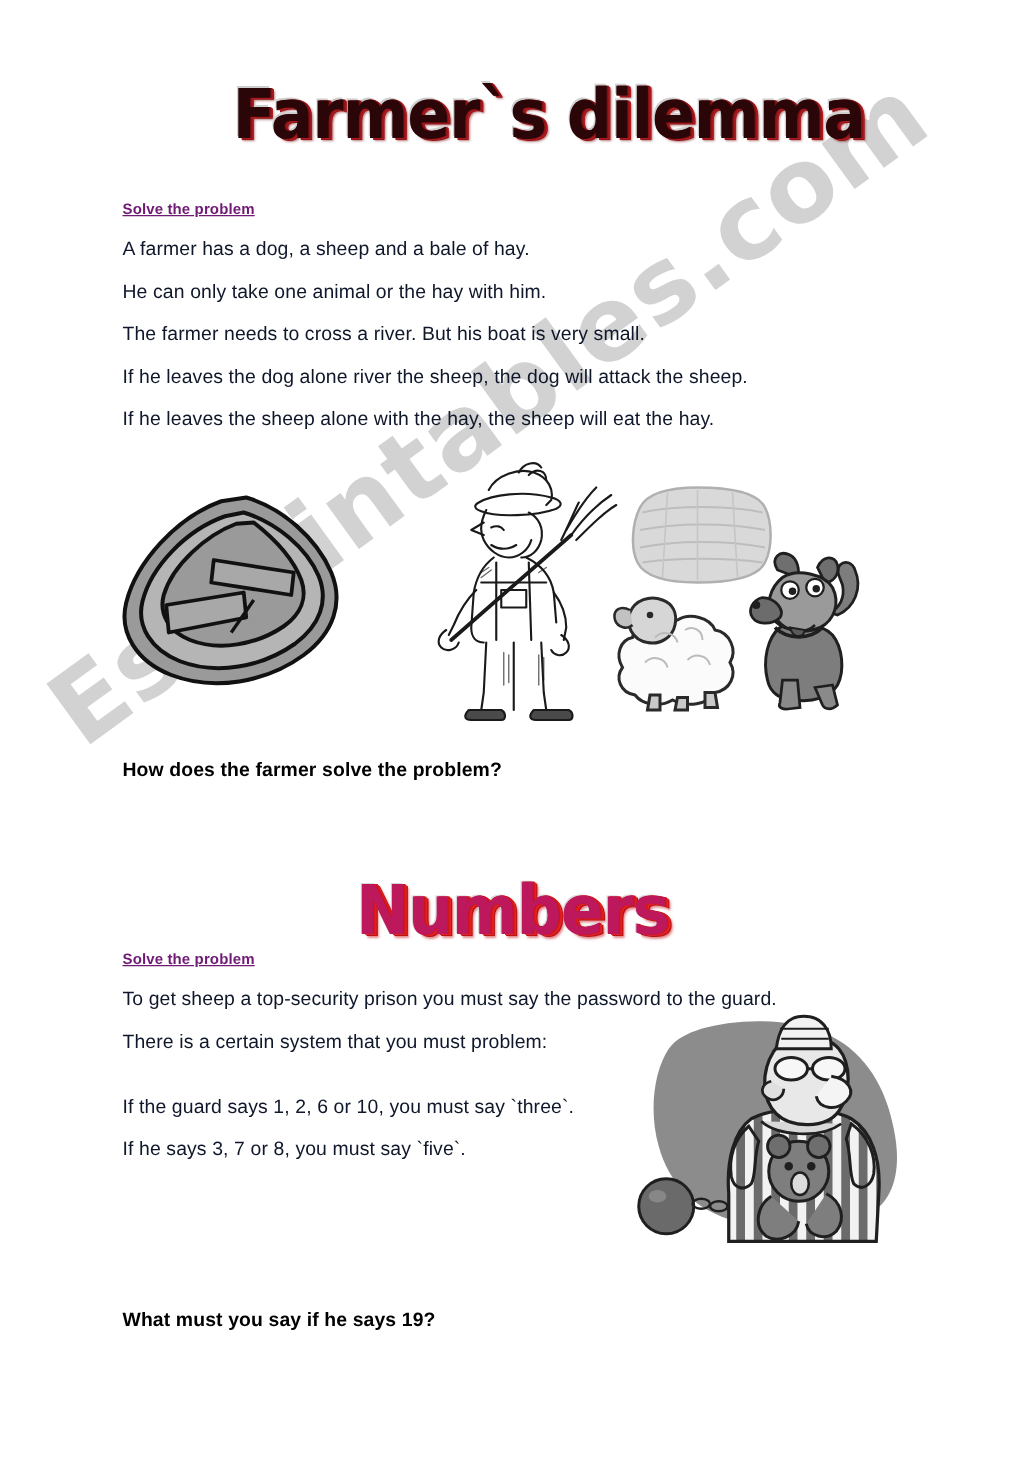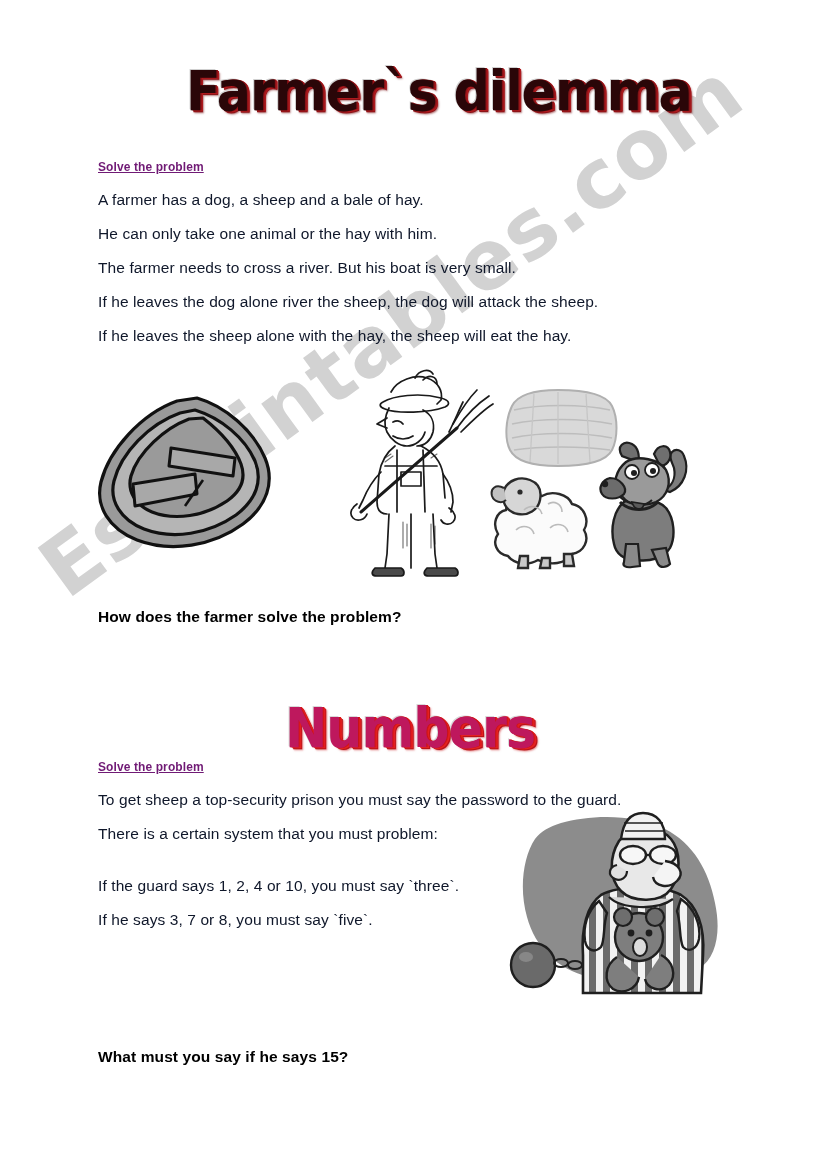--- a/index.html
+++ b/index.html
@@ -317,21 +317,21 @@
 
     <div class="title-wrap title-numbers">
       <span class="fancy-title">Numbers</span>
     </div>
 
     <div class="block" style="top:760px;">
       <div class="sub-head">Solve the problem</div>
       <div class="line">To get sheep a top-security prison you must say the password to the guard.</div>
       <div class="line">There is a certain system that you must problem:</div>
       <div class="spacer-line"></div>
-      <div class="line">If the guard says 1, 2, 4 or 10, you must say `three`.</div>
+      <div class="line">If the guard says 1, 2, 6 or 10, you must say `three`.</div>
       <div class="line">If he says 3, 7 or 8, you must say `five`.</div>
     </div>
 
     <div class="art prisoner">
       <svg width="215" height="195" viewBox="0 0 215 195">
 
         <path d="M30 34 C18 52 14 84 22 112 C30 142 52 164 84 172
                  C120 182 168 180 194 164 C212 152 216 126 210 98
                  C204 66 188 38 160 24 C128 8 84 10 56 18 C44 22 36 26 30 34 Z" fill="#8c8c8c"></path>
 
@@ -382,16 +382,16 @@
         <circle cx="118" cy="112" r="9" fill="#6e6e6e" stroke="#1f1f1f" stroke-width="2.2"></circle>
         <circle cx="150" cy="112" r="9" fill="#6e6e6e" stroke="#1f1f1f" stroke-width="2.2"></circle>
         <circle cx="126" cy="128" r="3.4" fill="#1f1f1f"></circle>
         <circle cx="144" cy="128" r="3.4" fill="#1f1f1f"></circle>
         <ellipse cx="135" cy="142" rx="7" ry="9" fill="#dcdcdc" stroke="#1f1f1f" stroke-width="2"></ellipse>
         <path d="M112 152 C100 160 98 176 108 184 C118 190 132 184 134 172" fill="#7e7e7e" stroke="#1f1f1f" stroke-width="2.4"></path>
         <path d="M156 150 C168 156 172 170 164 180 C156 188 142 184 140 174" fill="#7e7e7e" stroke="#1f1f1f" stroke-width="2.4"></path>
       </svg>
     </div>
 
-    <div class="q-line" style="top:1048px;">What must you say if he says 15?</div>
+    <div class="q-line" style="top:1048px;">What must you say if he says 19?</div>
 
   </div>
 </div>
 
 </body></html>

